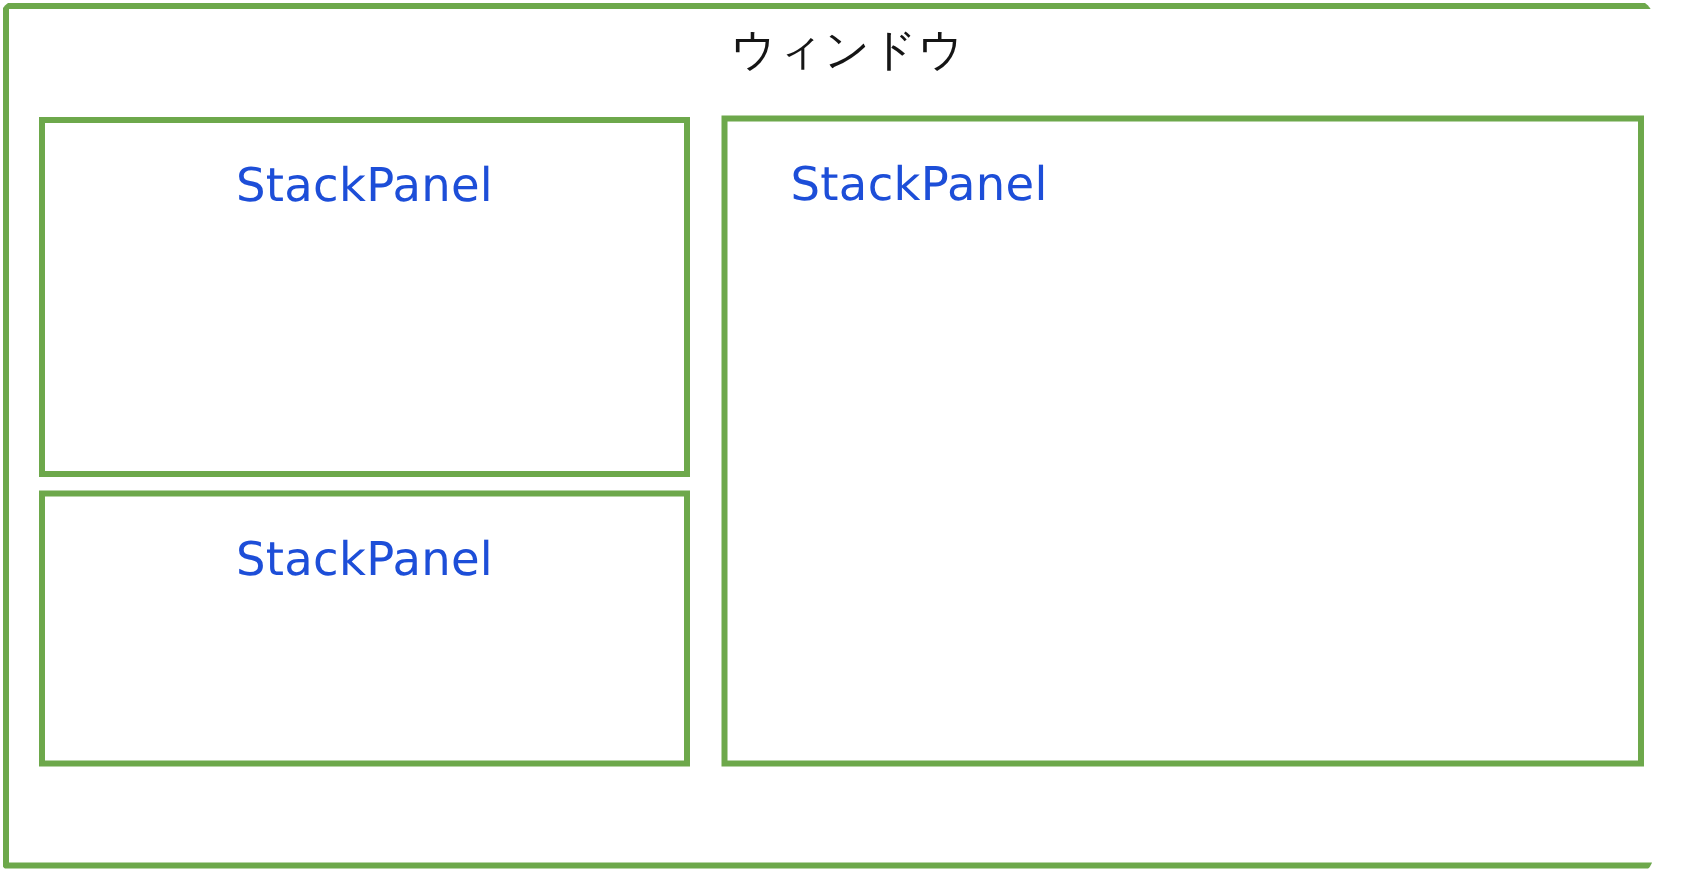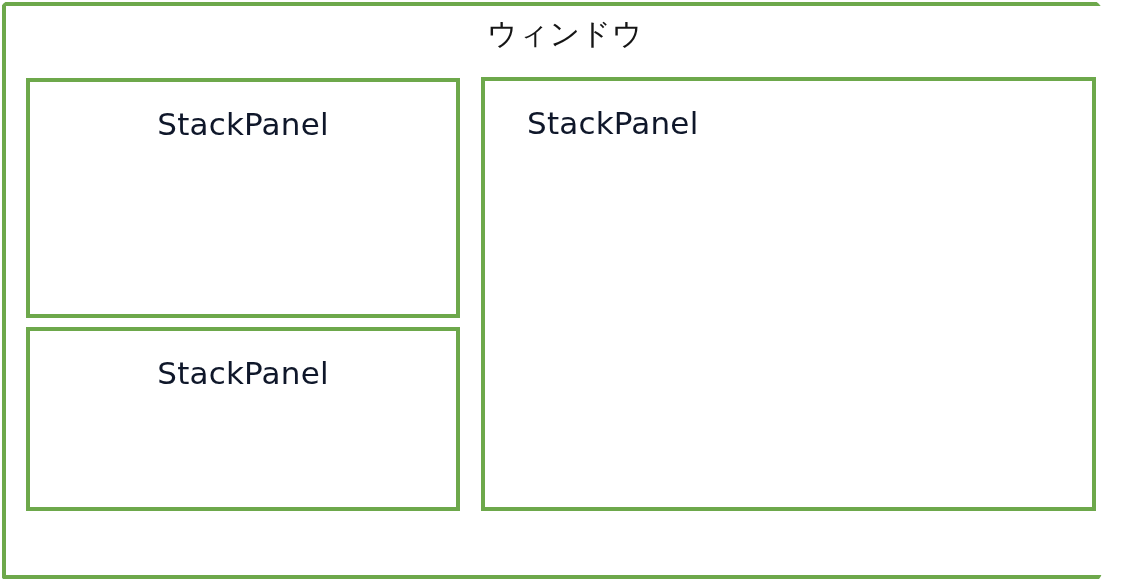--- a/index.html
+++ b/index.html
@@ -52,21 +52,21 @@
     position: absolute;
     box-sizing: border-box;
     border: 4px solid #6da84b;
     background: #ffffff;
   }
 
   .panel-label {
     position: absolute;
     font-size: 31px;
     line-height: 40px;
-    color: #0f172a;
+    color: #1d4ed8;
     font-weight: 400;
     white-space: nowrap;
     letter-spacing: 0.2px;
   }
 
   
   .panel-left-top {
     left: 20px;
     top: 72px;
     width: 434px;

